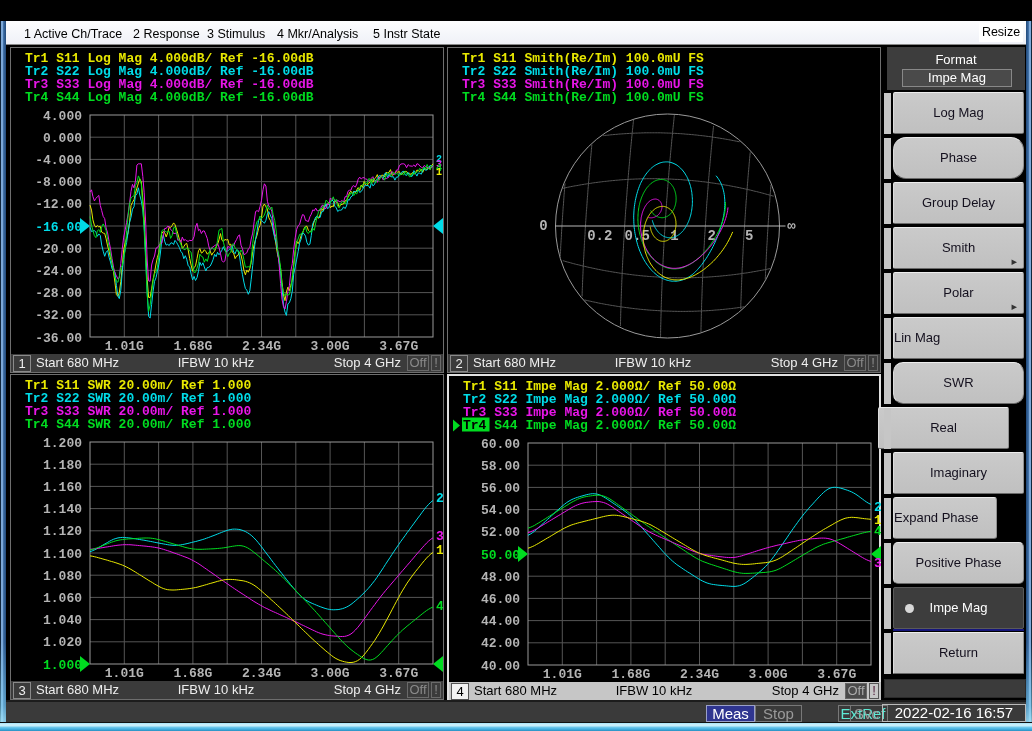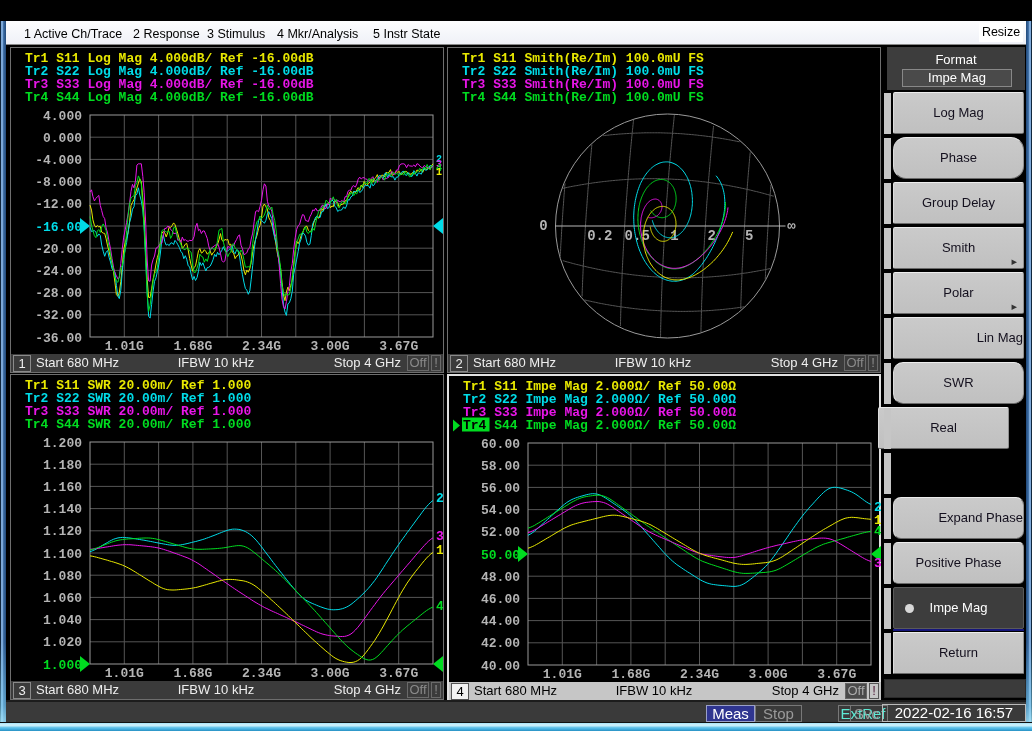--- a/index.html
+++ b/index.html
@@ -251,28 +251,29 @@
     <div style="position:absolute;left:893px;top:92px;width:131px;height:42px;background:linear-gradient(180deg,#cacaca,#c0c0c0);color:#14101e;border-style:solid;border-width:1px;border-color:#ececec #909090 #6a6a6a #dcdcdc;box-sizing:border-box;border-radius:2px;font:13px Liberation Sans, sans-serif;text-align:center;line-height:40px">Log Mag</div>
     <div style="position:absolute;left:884px;top:93px;width:7px;height:41px;background:#c6c6c6"></div>
     <div style="position:absolute;left:893px;top:137px;width:131px;height:42px;background:linear-gradient(180deg,#cacaca,#c0c0c0);color:#14101e;border-style:solid;border-width:1px;border-color:#ececec #909090 #6a6a6a #dcdcdc;box-sizing:border-box;border-radius:13px;font:13px Liberation Sans, sans-serif;text-align:center;line-height:40px">Phase</div>
     <div style="position:absolute;left:884px;top:138px;width:7px;height:41px;background:#c6c6c6"></div>
     <div style="position:absolute;left:893px;top:182px;width:131px;height:42px;background:linear-gradient(180deg,#cacaca,#c0c0c0);color:#14101e;border-style:solid;border-width:1px;border-color:#ececec #909090 #6a6a6a #dcdcdc;box-sizing:border-box;border-radius:2px;font:13px Liberation Sans, sans-serif;text-align:center;line-height:40px">Group Delay</div>
     <div style="position:absolute;left:884px;top:183px;width:7px;height:41px;background:#c6c6c6"></div>
     <div style="position:absolute;left:893px;top:227px;width:131px;height:42px;background:linear-gradient(180deg,#cacaca,#c0c0c0);color:#14101e;border-style:solid;border-width:1px;border-color:#ececec #909090 #6a6a6a #dcdcdc;box-sizing:border-box;border-radius:2px;font:13px Liberation Sans, sans-serif;text-align:center;line-height:40px">Smith<span style="position:absolute;right:6px;top:13px;font-size:11px;color:#333">▸</span></div>
     <div style="position:absolute;left:884px;top:228px;width:7px;height:41px;background:#c6c6c6"></div>
     <div style="position:absolute;left:893px;top:272px;width:131px;height:42px;background:linear-gradient(180deg,#cacaca,#c0c0c0);color:#14101e;border-style:solid;border-width:1px;border-color:#ececec #909090 #6a6a6a #dcdcdc;box-sizing:border-box;border-radius:2px;font:13px Liberation Sans, sans-serif;text-align:center;line-height:40px">Polar<span style="position:absolute;right:6px;top:13px;font-size:11px;color:#333">▸</span></div>
     <div style="position:absolute;left:884px;top:273px;width:7px;height:41px;background:#c6c6c6"></div>
-    <div style="position:absolute;left:893px;top:317px;width:131px;height:42px;background:linear-gradient(180deg,#cacaca,#c0c0c0);color:#14101e;border-style:solid;border-width:1px;border-color:#ececec #909090 #6a6a6a #dcdcdc;box-sizing:border-box;border-radius:2px;font:13px Liberation Sans, sans-serif;text-align:right;line-height:40px">Lin Mag</div>
+    <div style="position:absolute;left:893px;top:317px;width:131px;height:42px;background:linear-gradient(180deg,#cacaca,#c0c0c0);color:#14101e;border-style:solid;border-width:1px;border-color:#ececec #909090 #6a6a6a #dcdcdc;box-sizing:border-box;border-radius:2px;font:13px Liberation Sans, sans-serif;text-align:left;line-height:40px">Lin Mag</div>
     <div style="position:absolute;left:884px;top:318px;width:7px;height:41px;background:#c6c6c6"></div>
     <div style="position:absolute;left:893px;top:362px;width:131px;height:42px;background:linear-gradient(180deg,#cacaca,#c0c0c0);color:#14101e;border-style:solid;border-width:1px;border-color:#ececec #909090 #6a6a6a #dcdcdc;box-sizing:border-box;border-radius:10px;font:13px Liberation Sans, sans-serif;text-align:center;line-height:40px">SWR</div>
     <div style="position:absolute;left:884px;top:363px;width:7px;height:41px;background:#c6c6c6"></div>
     <div style="position:absolute;left:878px;top:407px;width:131px;height:42px;background:linear-gradient(180deg,#cacaca,#c0c0c0);color:#14101e;border-style:solid;border-width:1px;border-color:#ececec #909090 #6a6a6a #dcdcdc;box-sizing:border-box;border-radius:2px;font:13px Liberation Sans, sans-serif;text-align:center;line-height:40px">Real</div>
     <div style="position:absolute;left:884px;top:408px;width:7px;height:41px;background:#c6c6c6"></div>
+    <div style="position:absolute;left:893px;top:452px;width:131px;height:42px;background:linear-gradient(180deg,#cacaca,#c0c0c0);color:#14101e;border-style:solid;border-width:1px;border-color:#ececec #909090 #6a6a6a #dcdcdc;box-sizing:border-box;border-radius:2px;font:13px Liberation Sans, sans-serif;text-align:center;line-height:40px">Imaginary</div>
     <div style="position:absolute;left:884px;top:453px;width:7px;height:41px;background:#c6c6c6"></div>
-    <div style="position:absolute;left:893px;top:497px;width:131px;height:42px;background:linear-gradient(180deg,#cacaca,#c0c0c0);color:#14101e;border-style:solid;border-width:1px;border-color:#ececec #909090 #6a6a6a #dcdcdc;box-sizing:border-box;border-radius:8px;font:13px Liberation Sans, sans-serif;text-align:right;line-height:40px">Expand Phase</div>
+    <div style="position:absolute;left:893px;top:497px;width:104px;height:42px;background:linear-gradient(180deg,#cacaca,#c0c0c0);color:#14101e;border-style:solid;border-width:1px;border-color:#ececec #909090 #6a6a6a #dcdcdc;box-sizing:border-box;border-radius:3px;font:13px Liberation Sans, sans-serif;text-align:left;line-height:40px">Expand Phase</div>
     <div style="position:absolute;left:884px;top:498px;width:7px;height:41px;background:#c6c6c6"></div>
     <div style="position:absolute;left:893px;top:542px;width:131px;height:42px;background:linear-gradient(180deg,#cacaca,#c0c0c0);color:#14101e;border-style:solid;border-width:1px;border-color:#ececec #909090 #6a6a6a #dcdcdc;box-sizing:border-box;border-radius:5px;font:13px Liberation Sans, sans-serif;text-align:center;line-height:40px">Positive Phase</div>
     <div style="position:absolute;left:884px;top:543px;width:7px;height:41px;background:#c6c6c6"></div>
     <div style="position:absolute;left:893px;top:587px;width:131px;height:42px;background:#3d3d3d;color:#fff;border:1px solid #5a5a5a;box-sizing:border-box;border-radius:2px;font:13px Liberation Sans, sans-serif;text-align:center;line-height:40px">Impe Mag<span style="position:absolute;left:11px;top:16px;width:9px;height:9px;border-radius:50%;background:#d8d8d8"></span></div>
     <div style="position:absolute;left:884px;top:588px;width:7px;height:41px;background:#c6c6c6"></div>
     <div style="position:absolute;left:893px;top:632px;width:131px;height:42px;background:linear-gradient(180deg,#cacaca,#c0c0c0);color:#14101e;border-style:solid;border-width:1px;border-color:#ececec #909090 #6a6a6a #dcdcdc;box-sizing:border-box;border-radius:1px;font:13px Liberation Sans, sans-serif;text-align:center;line-height:40px">Return</div>
     <div style="position:absolute;left:884px;top:633px;width:7px;height:41px;background:#c6c6c6"></div>
     <div style="position:absolute;left:893px;top:629px;width:131px;height:2px;background:#15157a"></div>
     <div style="position:absolute;left:884px;top:679px;width:142px;height:19px;background:#3b3b3b;border:1px solid #2a2a2a;box-sizing:border-box"></div>
 <div style="position:absolute;left:6px;top:700px;width:1020px;height:22px;background:#3a3a3a;border-top:2px solid #1c1c1c;box-sizing:border-box">

